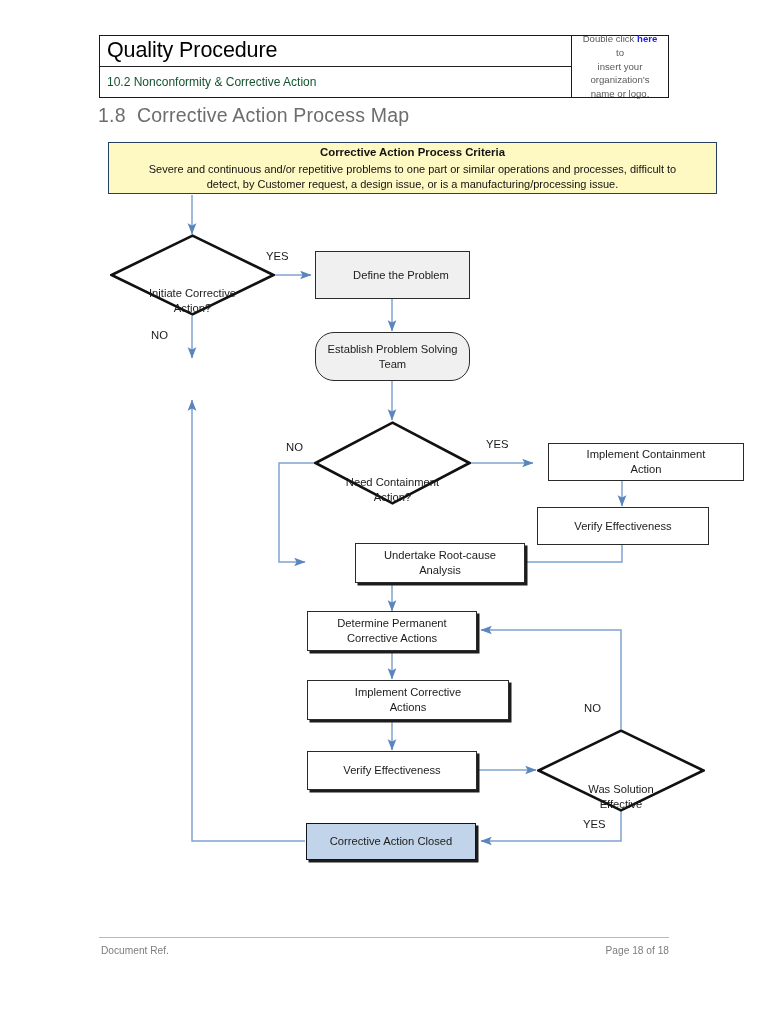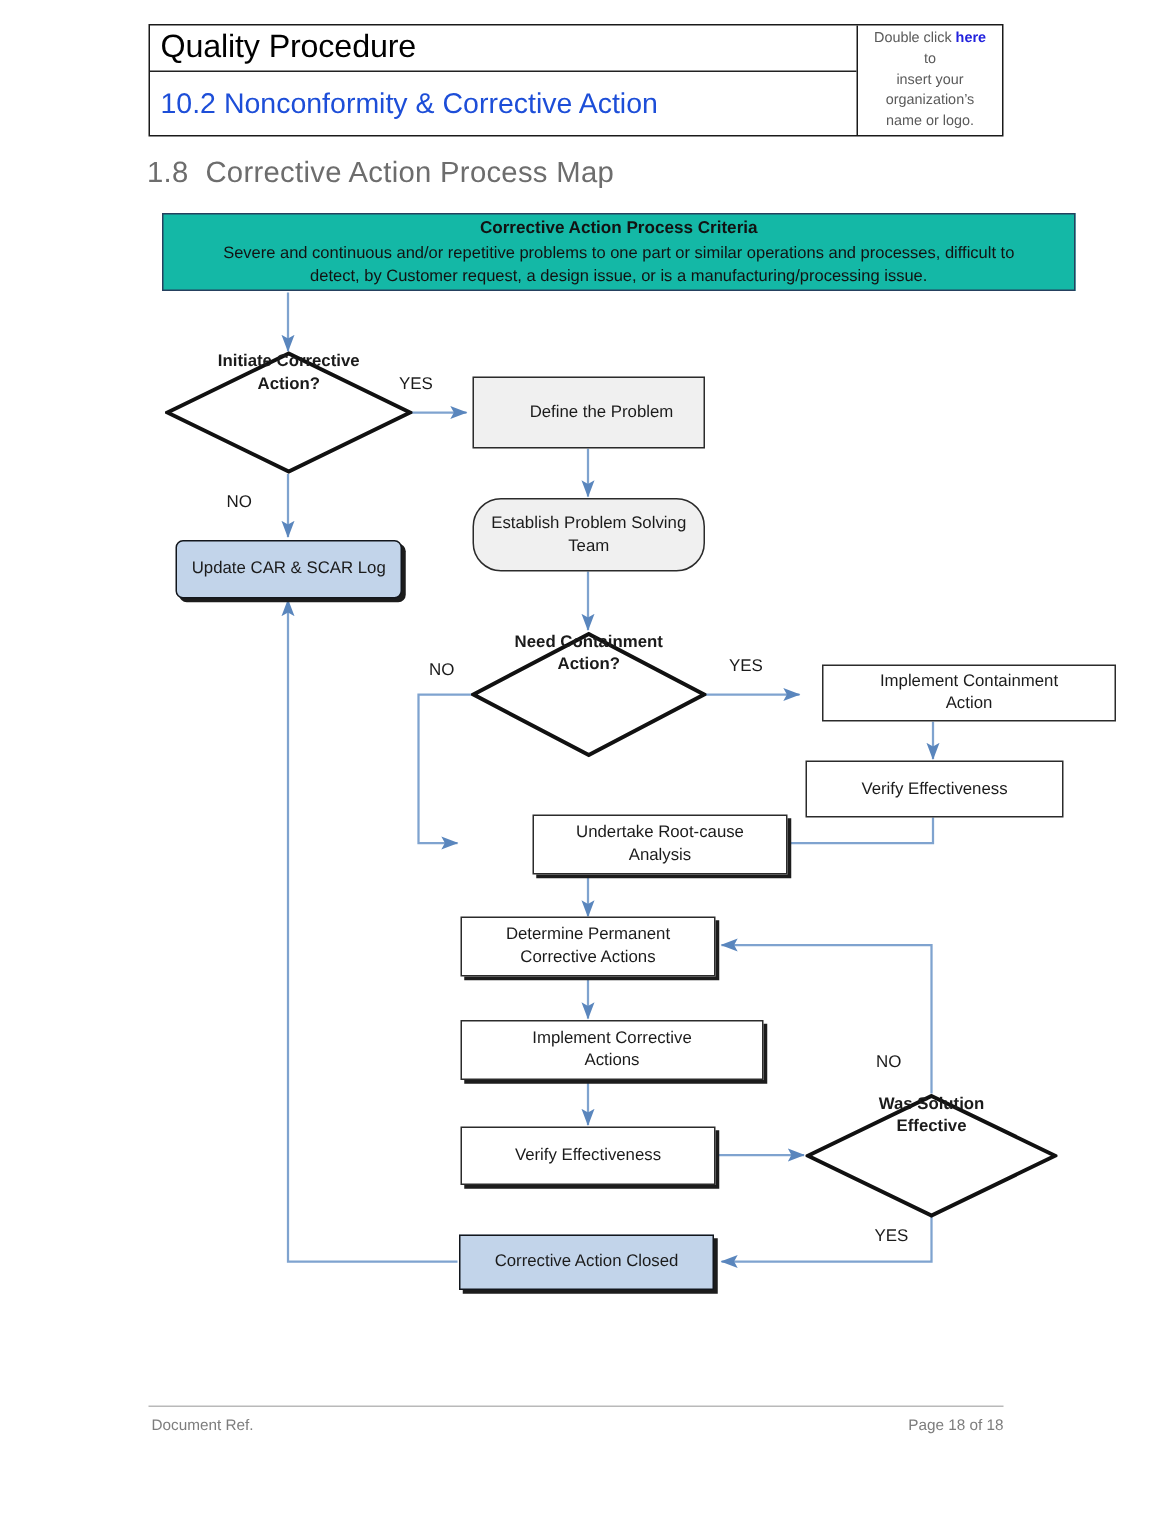--- a/index.html
+++ b/index.html
@@ -19,23 +19,23 @@
   #page {
     position: absolute;
     inset: 0;
     background: #fff;
   }
 
   
   #header-table {
     position: absolute;
     left: 99px;
-    top: 16px;
+    top: 35px;
     width: 570px;
-    height: 75px;
+    height: 63px;
     display: flex;
     border: 1.6px solid #1a1a1a;
     box-sizing: border-box;
     background: #fff;
   }
   #header-left {
     flex: 0 0 472px;
     display: flex;
     flex-direction: column;
     border-right: 1.6px solid #1a1a1a;
@@ -56,22 +56,22 @@
     line-height: 1;
   }
   #header-sub-cell {
     flex: 1 1 auto;
     display: flex;
     align-items: center;
     padding-left: 7px;
     box-sizing: border-box;
   }
   #header-sub-cell .txt {
-    font-size: 19px;
-    color: #1d4ed8;
+    font-size: 12px;
+    color: #14532d;
     line-height: 1;
   }
   #header-right {
     flex: 1 1 auto;
     display: flex;
     flex-direction: column;
     align-items: center;
     justify-content: center;
     text-align: center;
     font-size: 9.6px;
@@ -134,21 +134,21 @@
     border-radius: 5px;
   }
 
   
   #criteria-box {
     position: absolute;
     left: 108px;
     top: 142px;
     width: 609px;
     height: 52px;
-    background: #14b8a6;
+    background: #fef9c3;
     border: 1.4px solid #25405e;
     box-sizing: border-box;
     display: flex;
     flex-direction: column;
     align-items: center;
     justify-content: center;
     padding: 3px 9px;
     text-align: center;
   }
   #criteria-title {
@@ -169,27 +169,26 @@
     position: absolute;
   }
   .diamond .dshape {
     position: absolute;
     inset: 0;
   }
   .diamond .dlabel {
     position: absolute;
     inset: 0;
     display: flex;
-    align-items: flex-start;
+    align-items: flex-end;
     justify-content: center;
     text-align: center;
     font-size: 11.2px;
     color: #1b1b1b;
     line-height: 1.35;
-    font-weight: bold;
   }
 
   
   .edge-label {
     position: absolute;
     font-size: 11.3px;
     color: #1b1b1b;
     white-space: nowrap;
   }
 
@@ -315,23 +314,20 @@
     <span>Define the Problem</span>
   </div>
 
   <div class="node box gray" style="left:315px; top:332px; width:155px; height:49px;border-radius:19px;">
     <div>
       <div>Establish Problem Solving</div>
       <div>Team</div>
     </div>
   </div>
 
-  <div class="node box blue shadow rounded-shadow" style="left:117px; top:360px; width:151px; height:39px;">
-    <span>Update CAR &amp; SCAR Log</span>
-  </div>
 
   <div class="diamond" style="left:314px; top:421px; width:157px; height:84px;">
     <svg class="dshape" viewBox="0 0 157 84" preserveAspectRatio="none">
       <polygon points="78.5,1.6 155.4,42 78.5,82.4 1.6,42" fill="#ffffff" stroke="#111111" stroke-width="2.6" vector-effect="non-scaling-stroke"></polygon>
     </svg>
     <div class="dlabel">
       <div>
         <div>Need Containment</div>
         <div>Action?</div>
       </div>

